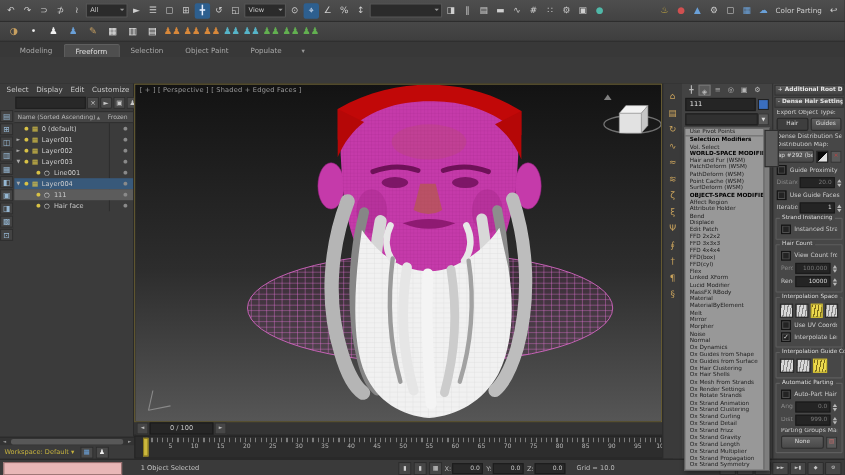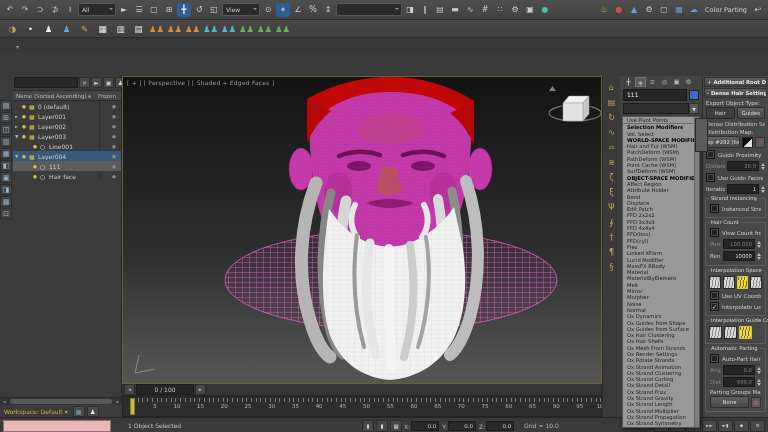--- a/index.html
+++ b/index.html
@@ -210,25 +210,40 @@
         <span class="ti c-orange">♟♟</span>
         <span class="ti c-cyan">♟♟</span>
         <span class="ti c-cyan">♟♟</span>
         <span class="ti c-green">♟♟</span>
         <span class="ti c-green">♟♟</span>
         <span class="ti c-green">♟♟</span>
       </div>
   </div>
 
   <div id="ribbon">
+    <div class="rtabs">
+
+    <span class="rtab">Modeling</span>
+        <span class="rtab active">Freeform</span>
+        <span class="rtab">Selection</span>
+        <span class="rtab">Object Paint</span>
+        <span class="rtab">Populate</span>
+      </div>
     <span class="rmore">▾</span>
   </div>
   <div id="ribbonbody"></div>
 
   <div id="leftpanel">
+    <div id="lmenu">
+
+    <span>Select</span>
+        <span>Display</span>
+        <span>Edit</span>
+        <span>Customize</span>
+      </div>
     <div id="lsearch">
       <input value="" style="">
       <span style="display:flex;gap:1px;">
 
       <span class="sti">×</span>
           <span class="sti c-blue-bg">►</span>
           <span class="sti">▣</span>
           <span class="sti">♟</span>
           <span class="sti">+</span>
         </span>

